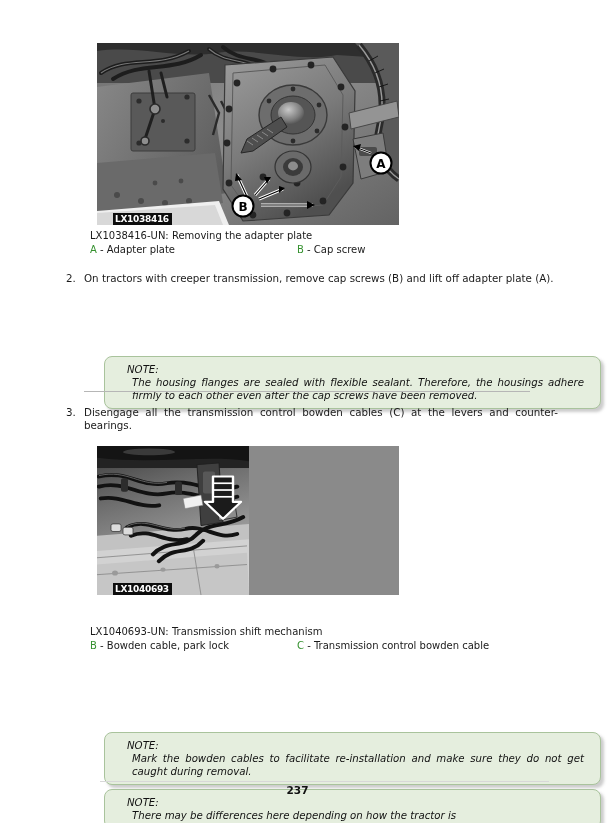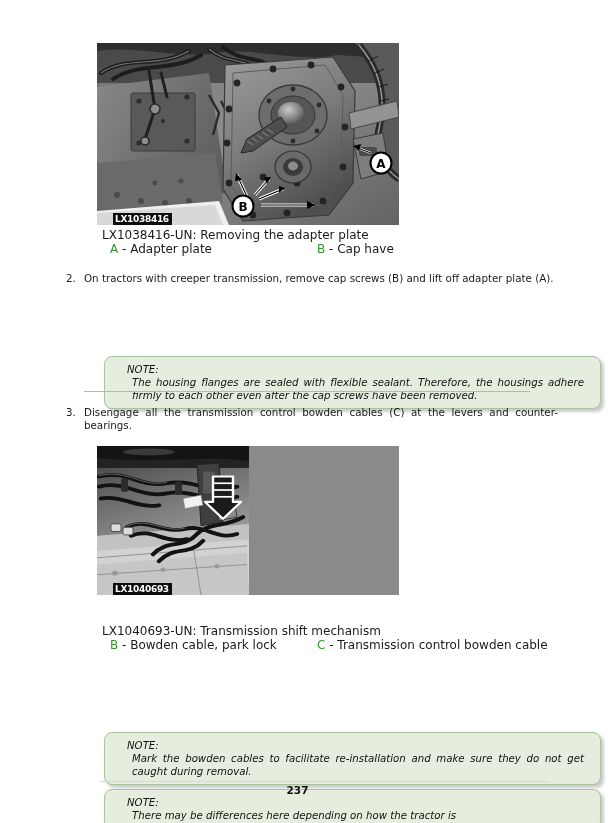--- a/index.html
+++ b/index.html
@@ -53,38 +53,37 @@
     font-size: 9px;
     font-weight: bold;
     letter-spacing: -0.3px;
     padding: 1px 3px 1px 2px;
     line-height: 10px;
   }
 
   
   .caption-block {
     position: absolute;
-    left: 102px;
+    left: 90px;
     width: 460px;
-    font-size: 12px;
+    font-size: 10px;
     line-height: 13px;
     color: #1a1a1a;
   }
   #caption-1 { top: 229px; }
   #caption-2 { top: 625px; }
 
   .caption-title {
     white-space: nowrap;
   }
 
   .legend-row {
     position: relative;
     height: 13px;
     margin-top: 1px;
-    margin-left: 8px;
   }
   .legend-item {
     position: absolute;
     top: 0;
     white-space: nowrap;
   }
   .legend-item.col1 { left: 0px; }
   .legend-item.col2 { left: 207px; }
   .legend-key {
     color: #35912f;
@@ -348,21 +347,21 @@
     <span class="id-tag">LX1038416</span>
   </div>
 
   <div class="caption-block" id="caption-1">
     <div class="caption-title">LX1038416-UN: Removing the adapter plate</div>
     <div class="legend-row">
       <div class="legend-item col1">
         <span class="legend-key">A</span><span> - </span><span>Adapter plate</span>
       </div>
       <div class="legend-item col2">
-        <span class="legend-key">B</span><span> - </span><span>Cap have</span>
+        <span class="legend-key">B</span><span> - </span><span>Cap screw</span>
       </div>
     </div>
   </div>
 
   <div class="step" id="step-2">
     <span class="step-num">2.</span>
     <div class="step-text">On tractors with creeper transmission, remove cap screws (B) and lift off adapter plate (A).</div>
   </div>
 
   <div class="note" id="note-1">

